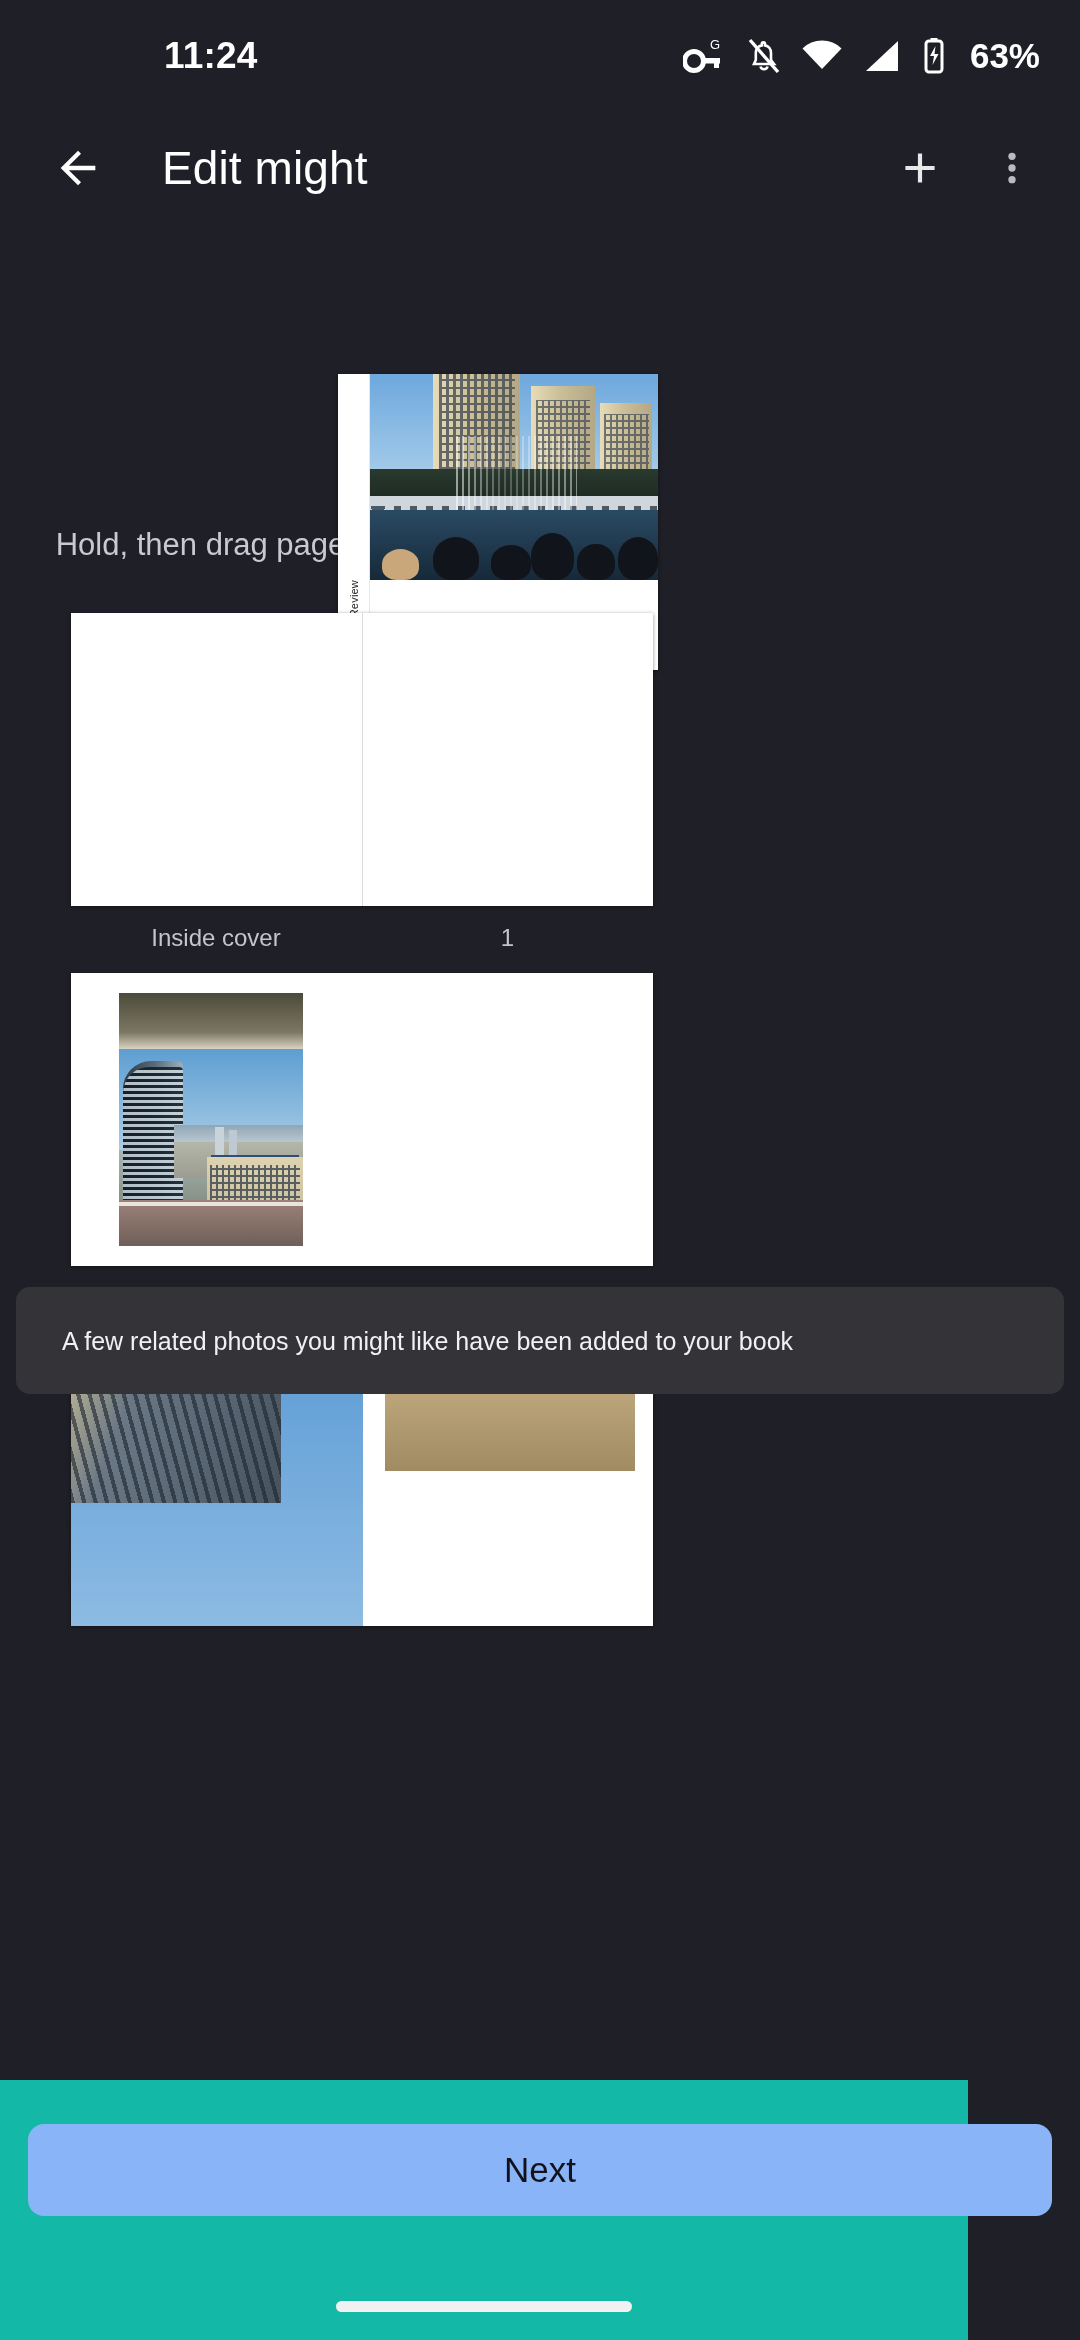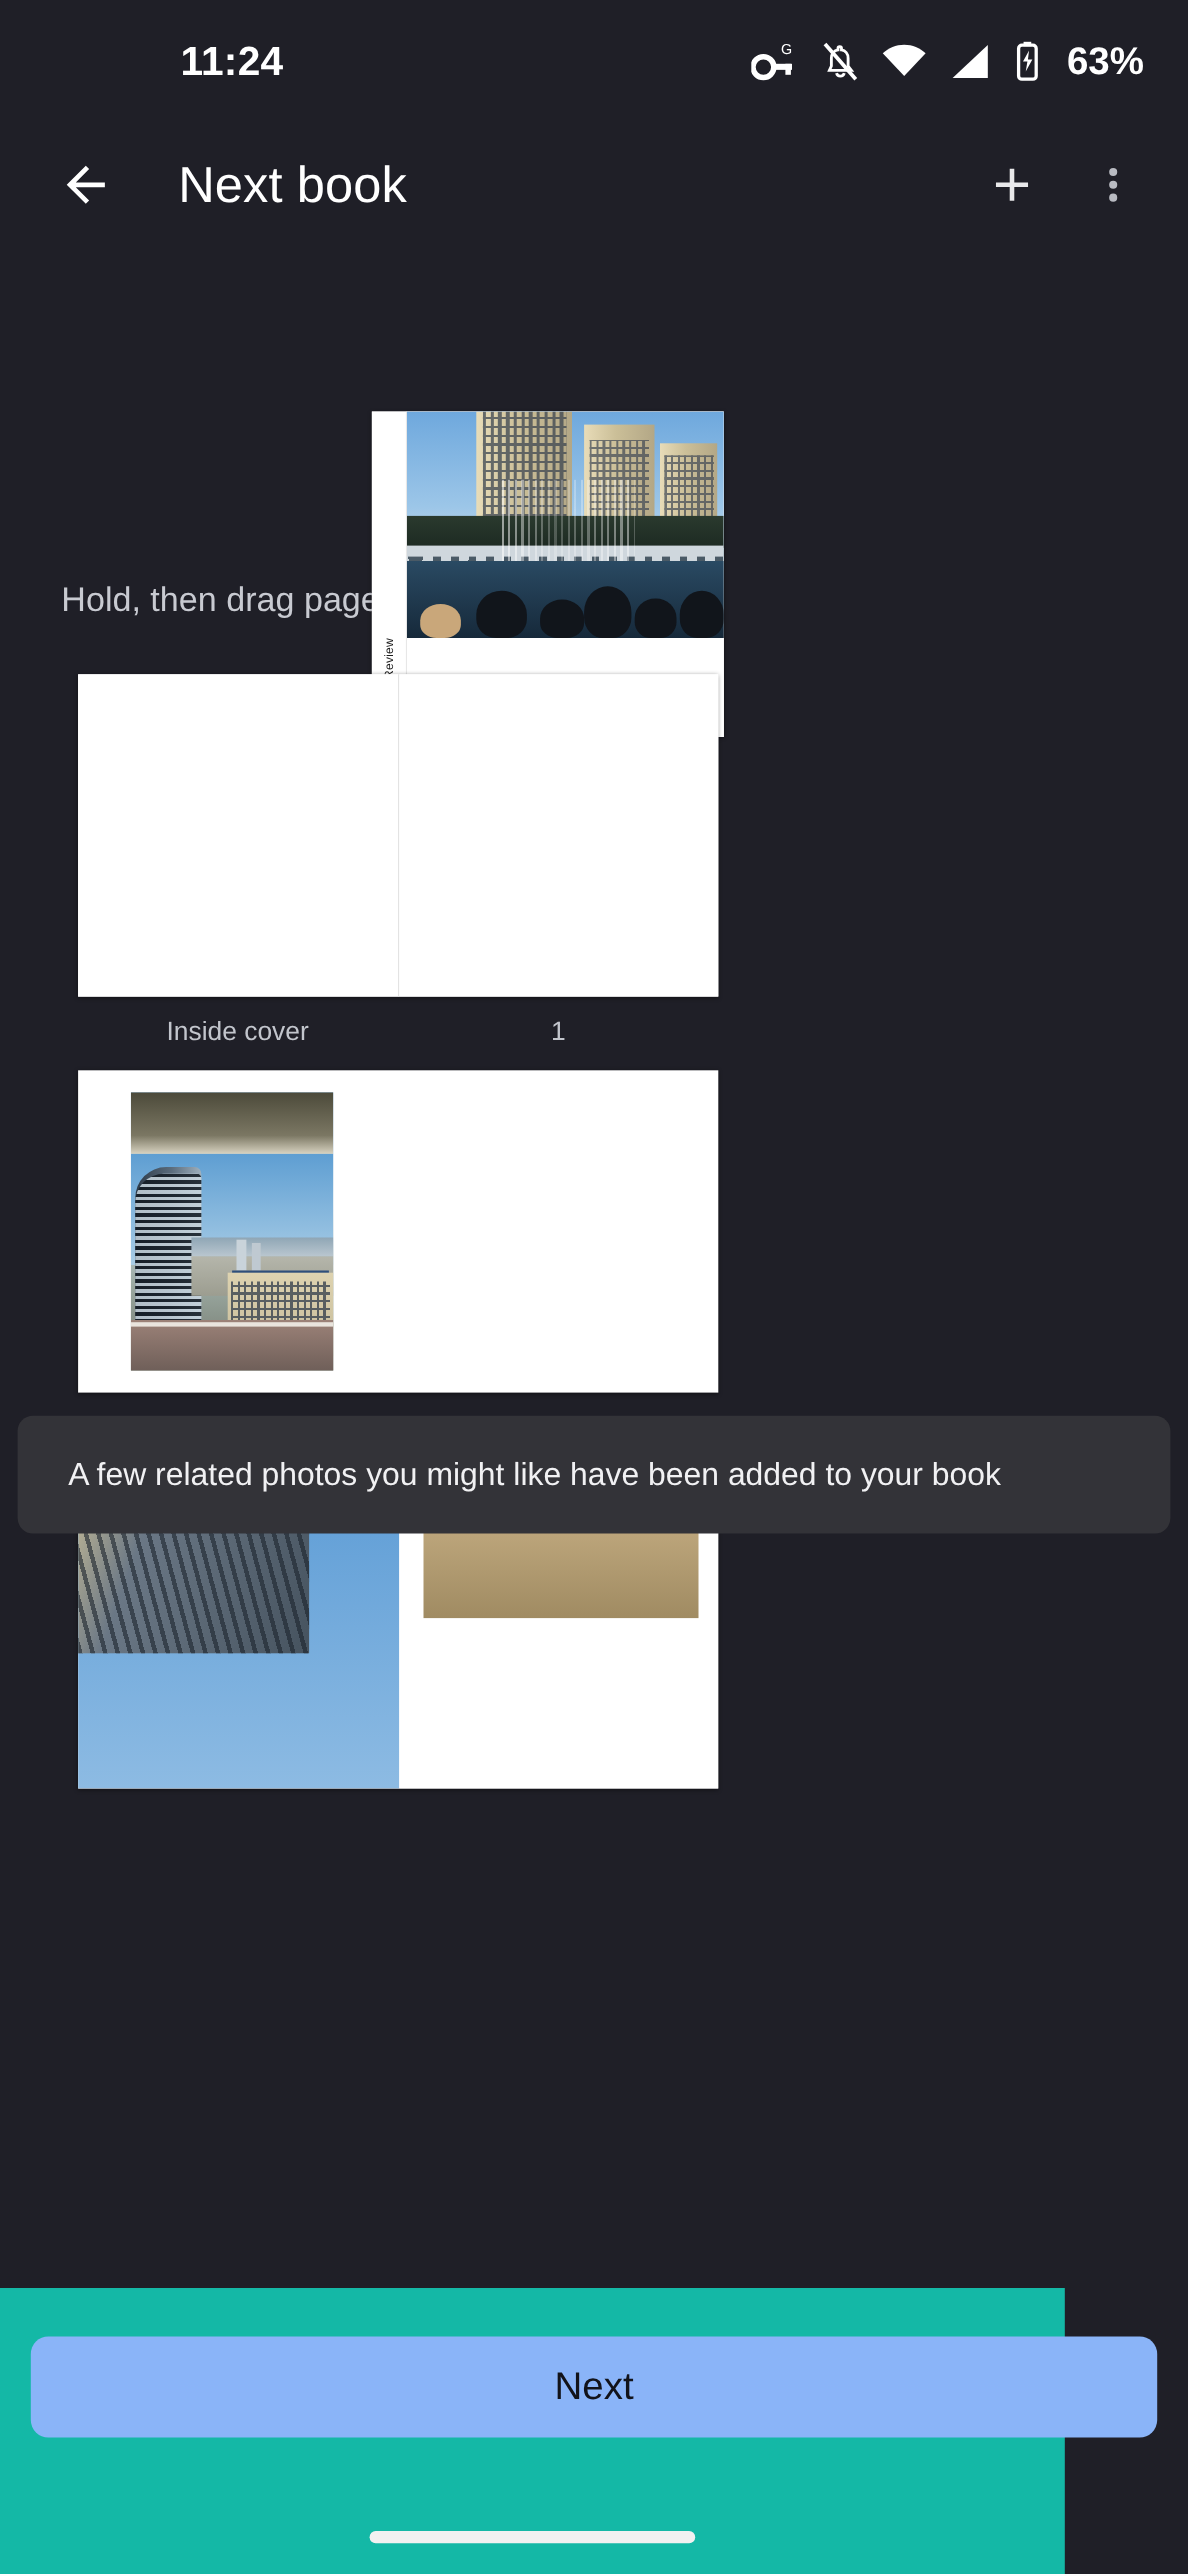--- a/index.html
+++ b/index.html
@@ -228,21 +228,21 @@
     background:linear-gradient(#cbb388,#a08b62);
   }
 
   
   .snackbar {
     position:absolute; left:16px; top:1063px; width:1048px; height:107px;
     background:#333338; border-radius:14px;
     display:flex; align-items:center; padding:0 46px;
   }
   .snackbar span {
-    color:#f1f1f3; font-size:29px; line-height:50px;
+    color:#f1f1f3; font-size:25px; line-height:50px;
   }
 
   
   .bottombar {
     position:absolute; left:0; bottom:0; width:968px; height:260px;
     background:#14b8a6;
   }
   .next-btn {
     position:absolute; left:28px; top:44px; width:1024px; height:92px;
     background:#8ab4f8; border-radius:16px; border:none;
@@ -293,21 +293,21 @@
       <div class="sb-batt">63%</div>
     </div>
   </div>
 
   <div class="appbar">
     <div class="appbar-back">
       <svg width="52" height="52" viewBox="0 0 24 24">
         <path d="M20 11H7.8l5.6-5.6L12 4l-8 8 8 8 1.4-1.4L7.8 13H20v-2z" fill="#ffffff"></path>
       </svg>
     </div>
-    <div class="appbar-title">Next book</div>
+    <div class="appbar-title">Edit might</div>
     <div class="appbar-spacer"></div>
     <div class="appbar-action">
       <svg width="50" height="50" viewBox="0 0 24 24">
         <path d="M19 13h-6v6h-2v-6H5v-2h6V5h2v6h6v2z" fill="#e8e8ea"></path>
       </svg>
     </div>
     <div class="appbar-action last">
       <svg width="40" height="44" viewBox="0 0 24 24">
         <circle cx="12" cy="5" r="2.2" fill="#b9bbc2"></circle>
         <circle cx="12" cy="12" r="2.2" fill="#b9bbc2"></circle>

